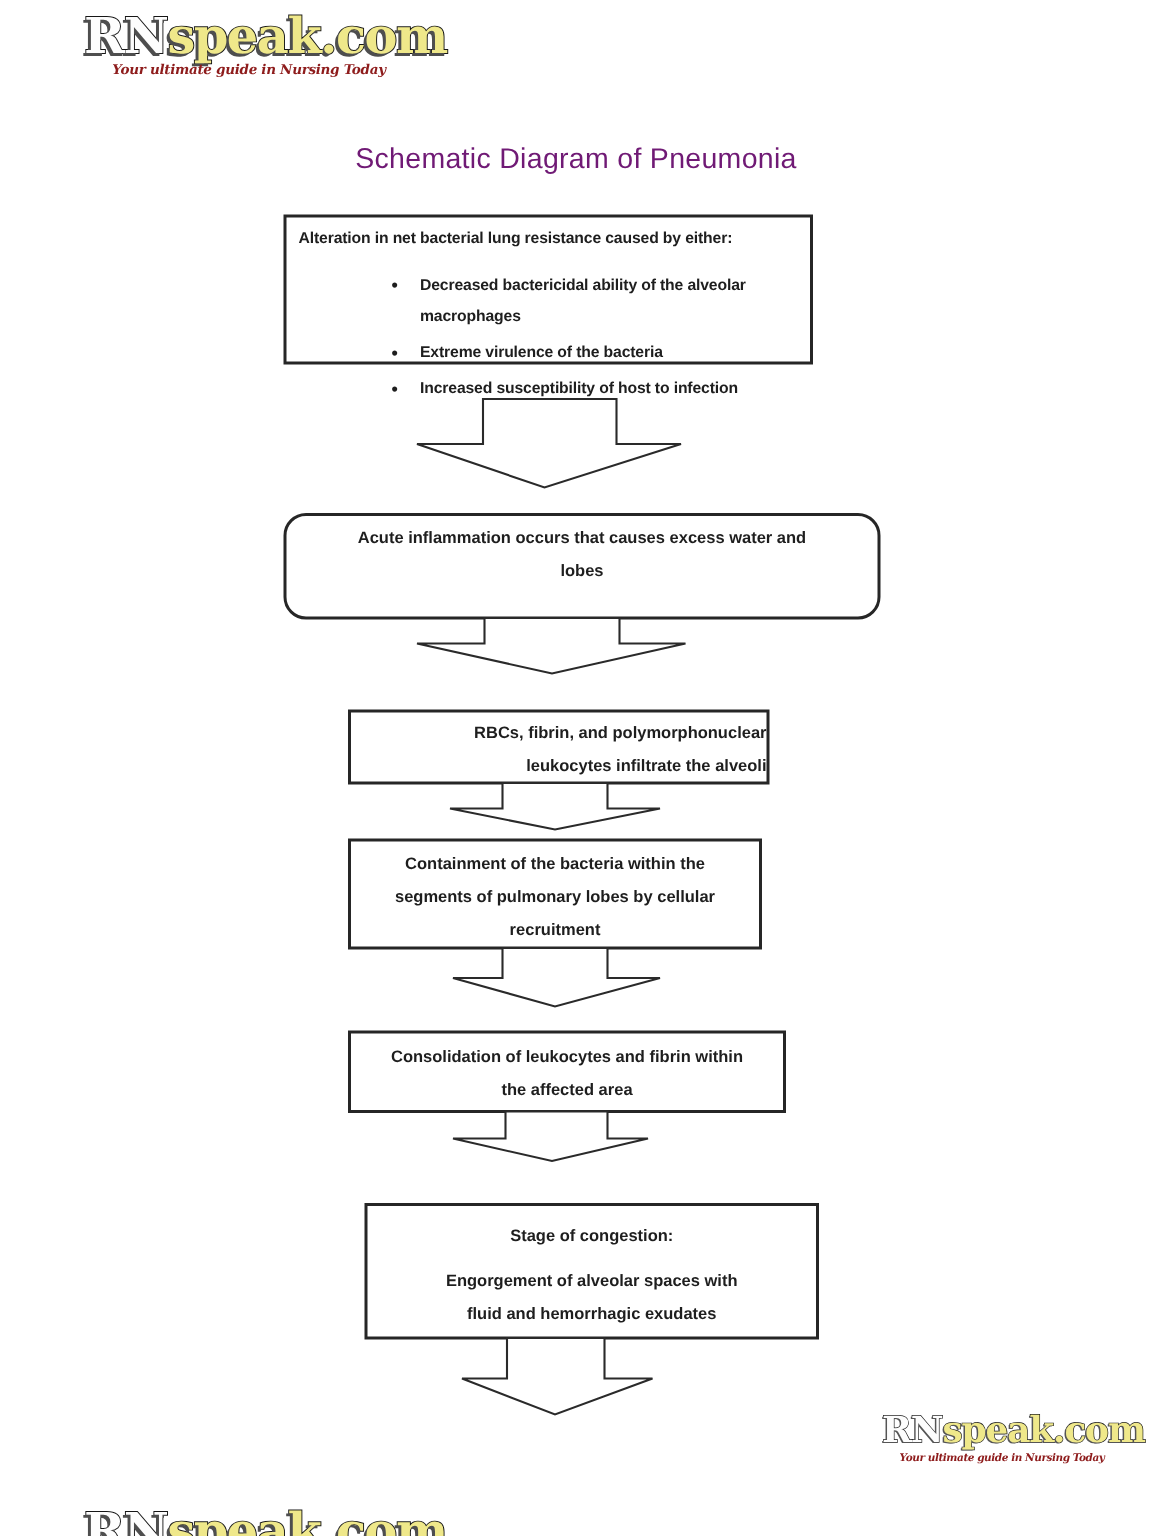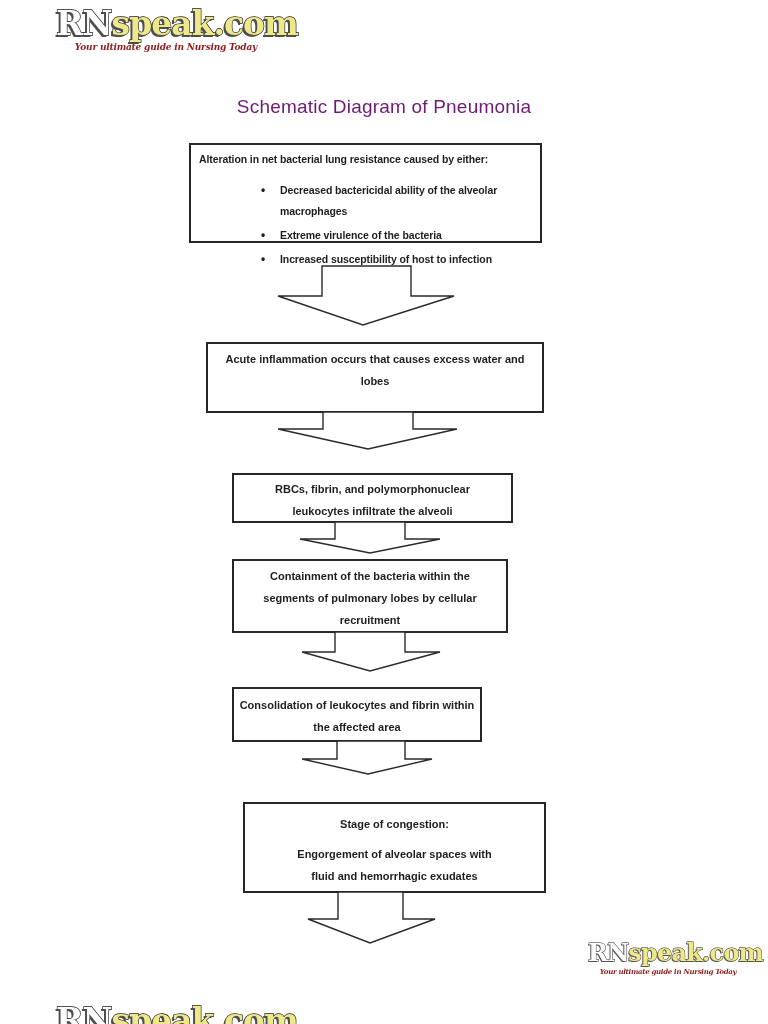--- a/index.html
+++ b/index.html
@@ -66,24 +66,24 @@
   .fbox .line { white-space: nowrap; line-height: 22px; }
   .center { text-align: center; }
 
   .box1 { left: 189px; top: 143px; width: 353px; height: 100px; padding: 7px 8px; }
   .box1 .heading { white-space: nowrap; font-size: 10.5px; letter-spacing: -0.1px; line-height: 15px; margin-bottom: 13px; }
   .box1 ul { list-style: none; margin: 1px; padding: 0 0 0 61px; font-size: 10.5px; letter-spacing: -0.1px; }
   .box1 li { position: relative; padding-left: 19px; margin-bottom: 3px; line-height: 21px; }
   .box1 li::before { content: "\2022"; position: absolute; left: 0; top: 0; font-size: 12px; }
   .box1 li div { white-space: nowrap; }
 
-  .box2 { left: 206px; top: 342px; width: 338px; height: 71px; padding-top: 4px; }
-  .box3 { left: 232px; top: 473px; width: 281px; height: 50px; padding-top: 3px; }
+  .box2 { left: 189px; top: 342px; width: 398px; height: 71px; padding-top: 4px; border-radius: 15px; }
+  .box3 { left: 232px; top: 473px; width: 281px; height: 50px; padding-top: 3px; text-align: right; }
   .box4 { left: 232px; top: 559px; width: 276px; height: 74px; padding-top: 4px; }
-  .box5 { left: 232px; top: 687px; width: 250px; height: 55px; padding-top: 5px; }
+  .box5 { left: 232px; top: 687px; width: 292px; height: 55px; padding-top: 5px; }
   .box6 { left: 243px; top: 802px; width: 303px; height: 91px; padding-top: 9px; }
   .box6 .body { margin-top: 8px; }
 
   
   .arrow { position: absolute; overflow: visible; }
   .arrow polygon { fill: #ffffff; stroke: #2a2a2a; stroke-width: 1.4; stroke-linejoin: miter; }
 </style>
 </head>
 <body>
 

